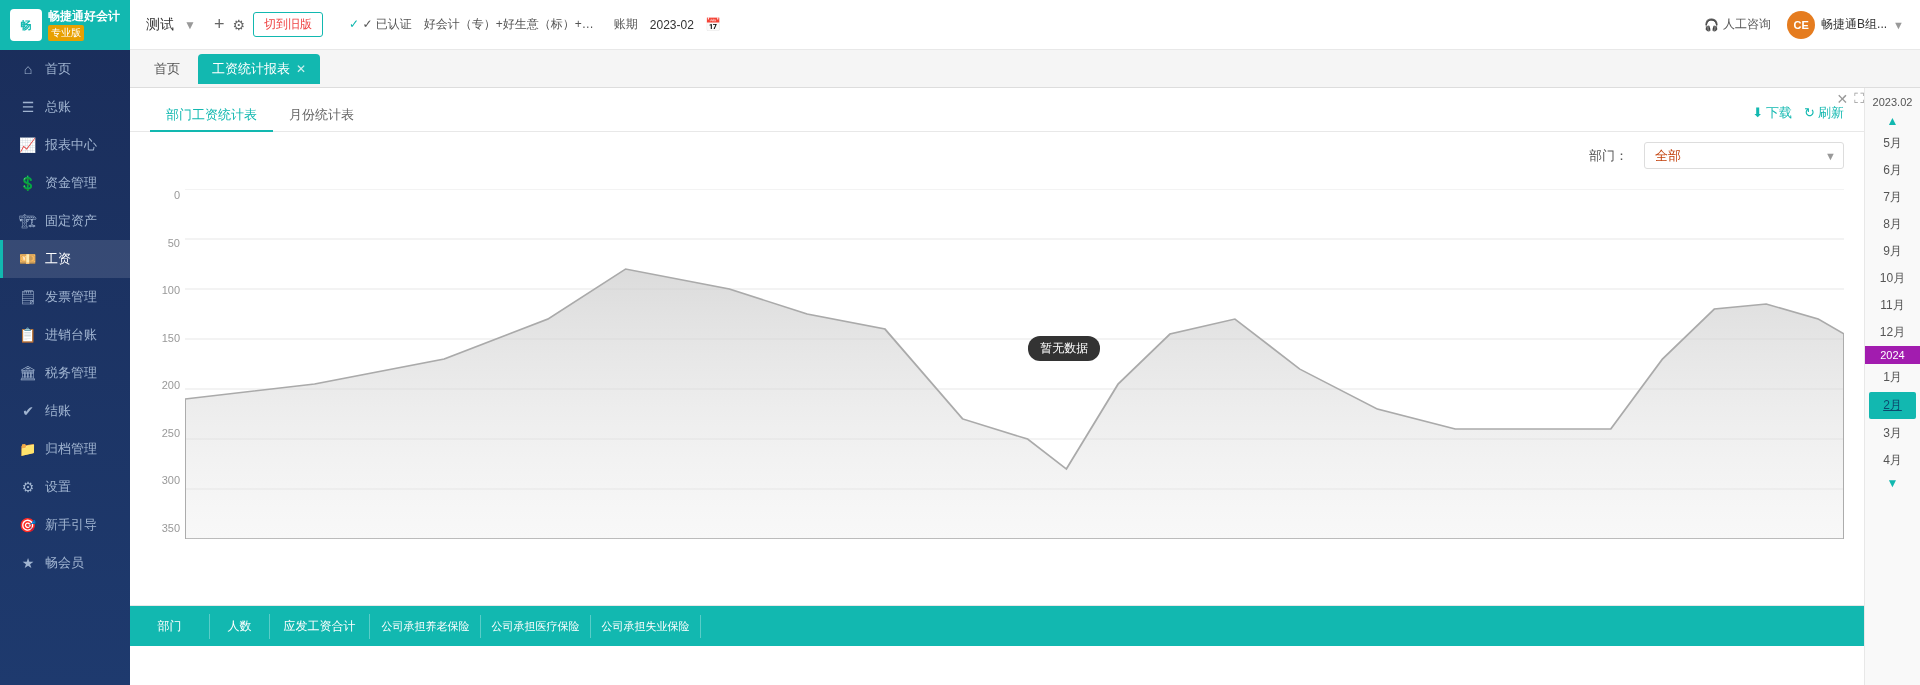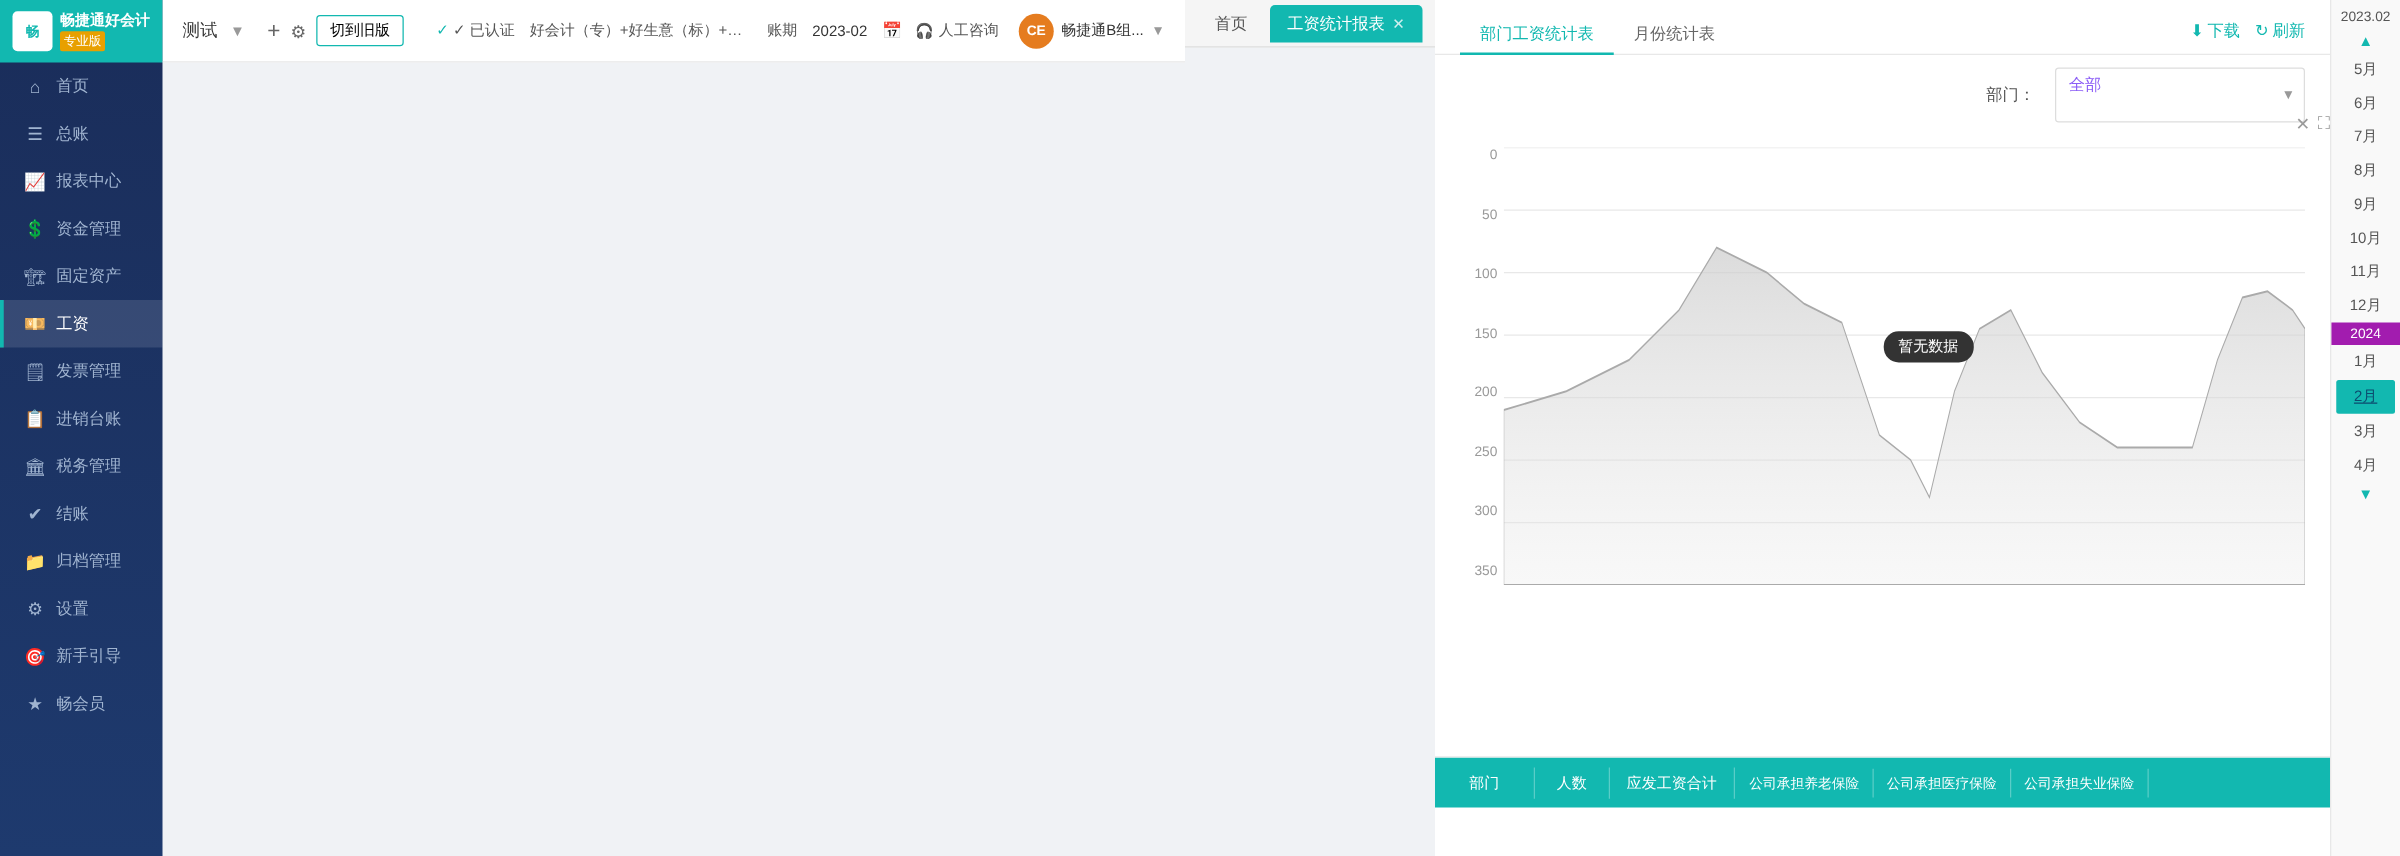--- a/index.html
+++ b/index.html
@@ -37,35 +37,35 @@
       padding: 10px 16px;
       color: #a0b4d0;
       cursor: pointer;
       font-size: 13px;
       border-left: 3px solid transparent;
     }
     .sidebar-item.active { background: rgba(255,255,255,0.12); color: white; border-left-color: #12b8b0; }
     .sidebar-item .icon { font-size: 14px; width: 18px; text-align: center; }
 
     
-    .main { flex: 1; display: flex; overflow: hidden; }
+    .main { flex: 1; display: flex; flex-direction: column; overflow: hidden; }
 
     
     .topbar {
       background: white;
       height: 50px;
       display: flex; align-items: center;
       padding: 0 16px;
       gap: 10px;
       border-bottom: 1px solid #e8e8e8;
       flex-shrink: 0;
     }
     .topbar-actions { display: flex; align-items: center; gap: 8px; margin-left: 8px; }
     .topbar-btn-old {
-      border: 1px solid #12b8b0; color: #000000;
+      border: 1px solid #12b8b0; color: #ef4444;
       padding: 3px 10px; border-radius: 3px; font-size: 12px; cursor: pointer; background: white;
     }
     .topbar-status { display: flex; align-items: center; gap: 12px; margin-left: 16px; color: #555; font-size: 12px; }
     .topbar-right { margin-left: auto; display: flex; align-items: center; gap: 16px; }
     .topbar-help { display: flex; align-items: center; gap: 4px; color: #555; font-size: 12px; cursor: pointer; }
     .topbar-user { display: flex; align-items: center; gap: 6px; }
     .topbar-avatar { width: 28px; height: 28px; border-radius: 50%; background: #e57c1f; display: flex; align-items: center; justify-content: center; color: white; font-size: 11px; font-weight: bold; }
 
     
     .tabbar {
@@ -129,25 +129,25 @@
     
     .toolbar {
       display: flex; align-items: center;
       padding: 10px 20px;
       gap: 16px;
       flex-shrink: 0;
       justify-content: flex-end;
     }
     .toolbar-select {
       width: 200px;
-      padding: 5px 30px 22px 10px;
+      padding: 5px 30px 5px 10px;
       border: 1px solid #ddd;
       border-radius: 3px;
       font-size: 13px;
-      color: #8b5cf6;
+      color: #c2410c;
       background: white;
       appearance: none;
       -webkit-appearance: none;
       position: relative;
       cursor: pointer;
     }
     .select-wrapper { position: relative; display: inline-block; }
     .select-arrow {
       position: absolute; right: 8px; top: 50%; transform: translateY(-50%);
       color: #999; font-size: 11px; pointer-events: none;

